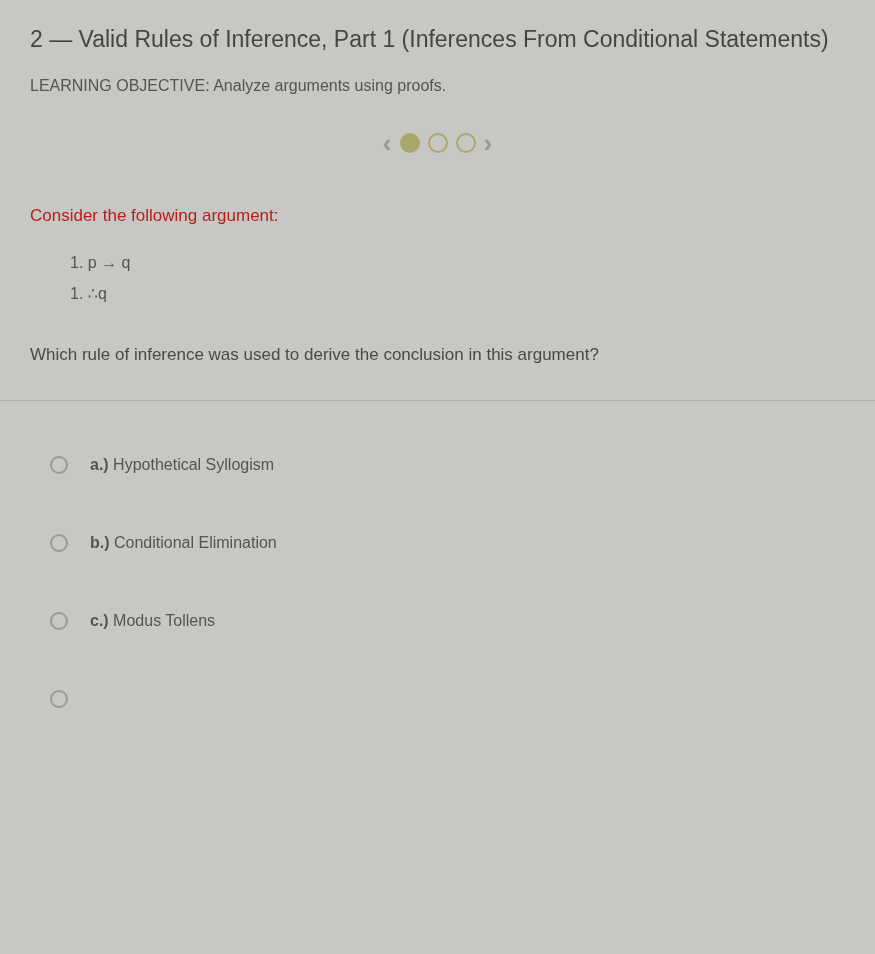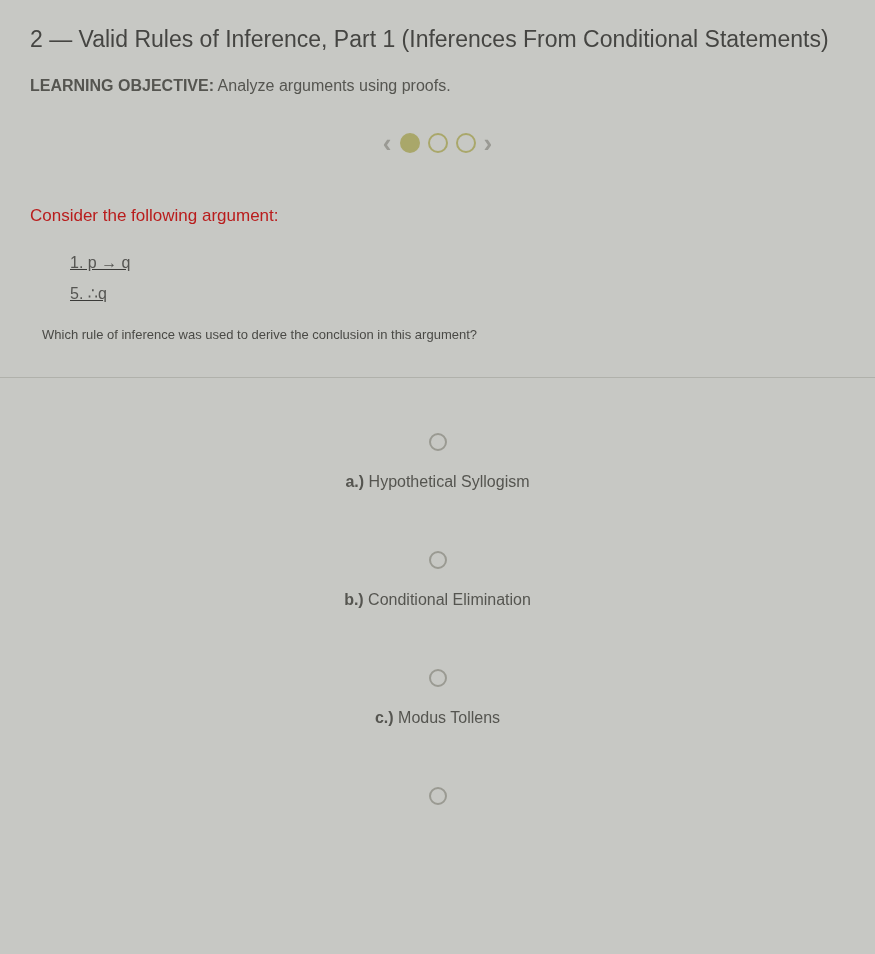--- a/index.html
+++ b/index.html
@@ -16,21 +16,21 @@
       font-weight: normal;
       color: #454542;
       line-height: 1.3;
       margin-bottom: 22px;
     }
     .objective {
       font-size: 16px;
       color: #555550;
       margin-bottom: 35px;
     }
-    .objective .lo-label { font-weight: bold; }
+    .objective .lo-label { font-weight: normal; }
     .pager {
       display: flex;
       align-items: center;
       justify-content: center;
       gap: 8px;
       margin-bottom: 50px;
     }
     .nav-arrow {
       font-size: 26px;
       color: #9a9a94;
@@ -48,46 +48,43 @@
       cursor: pointer;
     }
     .dot.filled { background: #a9a76a; }
     .prompt-intro {
       font-size: 17px;
       color: #b91c1c;
       margin-bottom: 28px;
     }
     .premises {
       padding-left: 40px;
-      margin-bottom: 24px;
-      text-decoration: underline;
+      margin-bottom: 42px;
     }
     .premise {
       font-size: 16px;
       color: #555552;
       margin-bottom: 12px;
     }
     .question {
-      font-size: 13px;
+      font-size: 17px;
       color: #4a4a46;
       margin-bottom: 35px;
-      margin-left: 12px;
     }
     .divider {
       height: 1px;
       background: #b0b1ab;
       margin: 0 -30px 25px -30px;
     }
     .option {
       display: flex;
       align-items: center;
       gap: 22px;
       padding: 30px 20px;
       cursor: pointer;
-      flex-direction: column;
     }
     .radio {
       width: 18px;
       height: 18px;
       border: 2px solid #9a9a92;
       border-radius: 50%;
       background: transparent;
       flex-shrink: 0;
     }
     .option-text { font-size: 16px; color: #555550; }
@@ -107,21 +104,21 @@
   <span class="dot filled"></span>
   <span class="dot"></span>
   <span class="dot"></span>
   <span class="nav-arrow">›</span>
 </div>
 
 <div class="prompt-intro">Consider the following argument:</div>
 
 <div class="premises">
   <div class="premise">1. p → q</div>
-  <div class="premise">5. ∴q</div>
+  <div class="premise">1. ∴q</div>
 </div>
 
 <div class="question">Which rule of inference was used to derive the conclusion in this argument?</div>
 
 <div class="divider"></div>
 
 <div class="option">
   <span class="radio"></span>
   <span class="option-text">
     <span class="option-letter">a.)</span><span> Hypothetical Syllogism</span>

